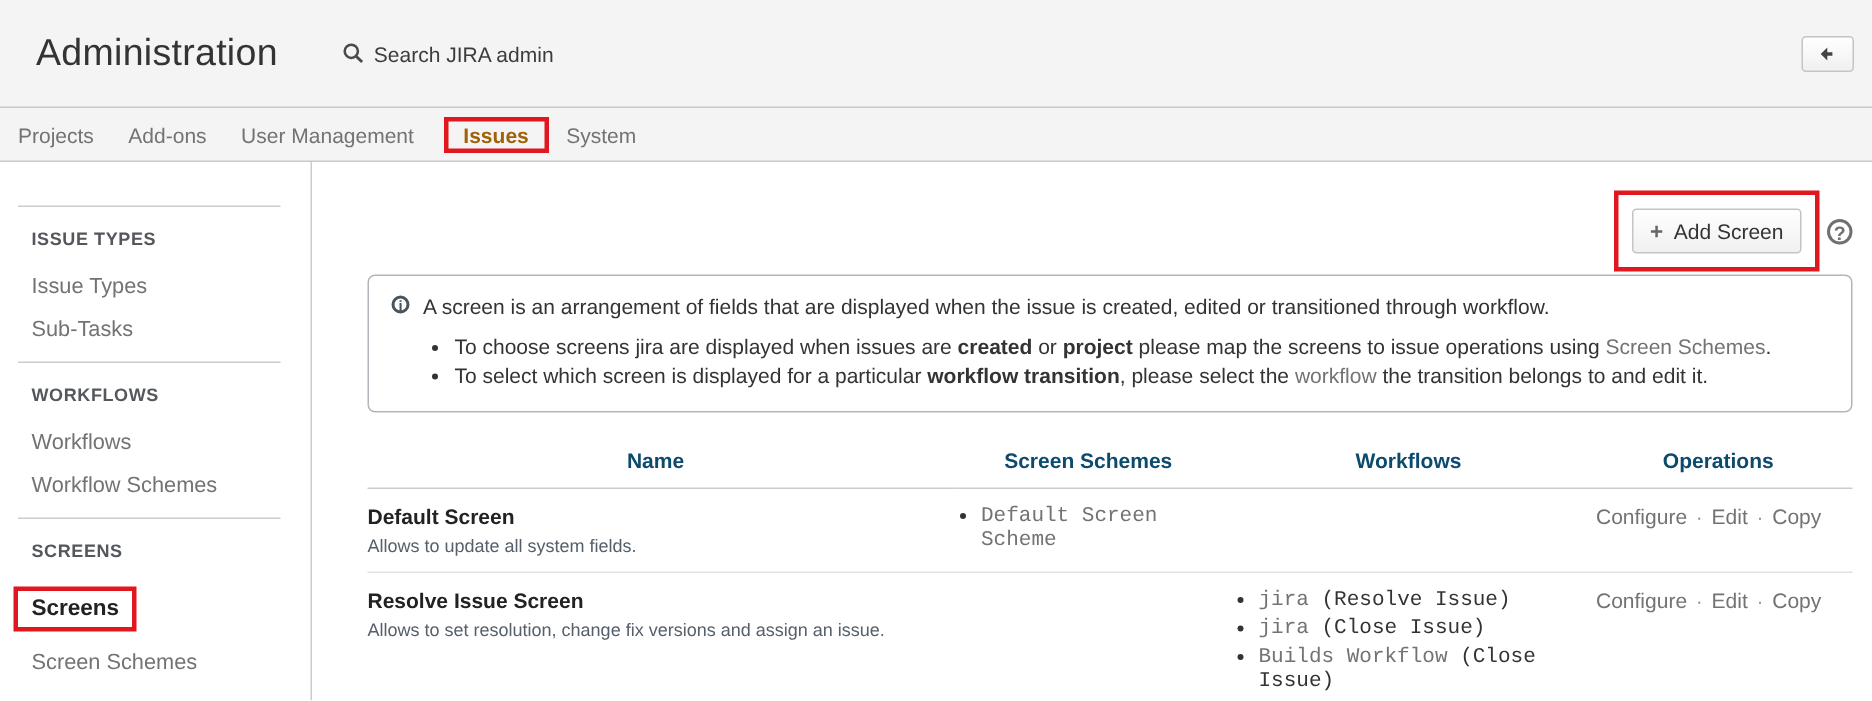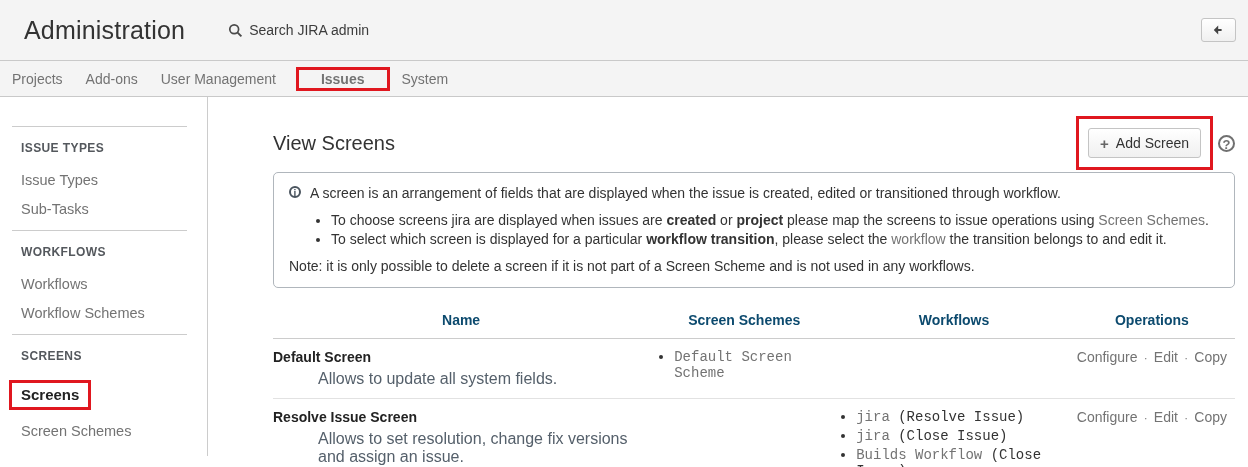--- a/index.html
+++ b/index.html
@@ -7,21 +7,21 @@
   body {
     font-family: "Liberation Sans", sans-serif;
     color:#333; background:#fff;
     width:1248px; height:467px; overflow:hidden; position:relative;
     font-size:14px;
   }
   a { color:#737373; text-decoration:none; cursor:pointer; }
 
   
   .admin-header {
-    height:61px; background:#f4f4f4; border-bottom:1px solid #c9c9c9;
+    height:72px; background:#f4f4f4; border-bottom:1px solid #c9c9c9;
     display:flex; align-items:center; padding:0 12px 0 24px;
   }
   .admin-header h1 { font-size:25px; font-weight:400; color:#333; margin:0; letter-spacing:.2px; }
   .admin-search {
     margin-left:43px; display:inline-flex; align-items:center; gap:6px;
     color:#3c3c3c; font-size:14px; cursor:pointer;
   }
   .btn {
     display:inline-flex; align-items:center; gap:7px;
     background:linear-gradient(#ffffff,#f0f0f0);
@@ -31,24 +31,24 @@
   }
   .back-btn { margin-left:auto; }
 
   
   .admin-nav {
     height:36px; background:#f4f4f4; border-bottom:1px solid #c9c9c9;
     display:flex; align-items:center; padding:0 12px;
   }
   .admin-nav a { margin-right:23px; font-size:14px; }
   .nav-annotation { border:3px solid #e0171f; padding:1px 6px; margin:0 12px 0 -3px; }
-  .nav-annotation a { margin:16px; color:#737373; font-weight:bold; }
-
-  
-  .content { display:flex; height:359px;gap:28px; }
+  .nav-annotation a { margin:4px; color:#a16207; font-weight:bold; }
+
+  
+  .content { display:flex; height:359px; }
   .sidebar {
     width:208px; flex:none; border-right:1px solid #ccc; padding-left:12px;
   }
   .side-rule { border:0; border-top:1px solid #ccc; margin:0 20px 0 0; }
   .side-rule.first { margin-top:29px; }
   .side-heading {
     font-size:12px; font-weight:bold; color:#54585d; letter-spacing:.4px;
     margin:14px 0 17px 9px;
   }
   .side-list { list-style:none; margin:0 0 12px 0; padding:0 0 0 9px; }
@@ -93,21 +93,21 @@
   
   table.screens { width:100%; border-collapse:collapse; margin-top:12px; font-size:14px; }
   table.screens th {
     text-align:center; font-weight:bold; color:#0c4a6e;
     padding:12px 8px 10px 0; border-bottom:1px solid #ccc;
   }
   th.c-name { width:392px; } th.c-schemes { width:185px; } th.c-workflows { width:242px; }
   table.screens td { vertical-align:top; padding:10px 8px 10px 0; }
   tbody tr.row-sep td { border-top:1px solid #e2e2e2; }
   .row-name { font-weight:bold; color:#222; }
-  .row-desc { font-size:16px; color:#55606b; margin-top:5px;margin-left:45px; }
+  .row-desc { font-size:12px; color:#55606b; margin-top:5px; }
   .cell-list { list-style:disc; margin:0; padding-left:17px; color:#333; }
   .cell-list li { margin-bottom:3px;font-family:Liberation Mono, monospace; }
   .ops-sep { color:#888; margin:0 6px; font-size:13px; }
 </style>
 </head>
 <body>
 
 <div>
 
   <header class="admin-header">
@@ -159,42 +159,40 @@
             <a>Screens</a>
           </span>
         </li>
         <li class="after-annot"><a>Screen Schemes</a></li>
       </ul>
     </aside>
 
     <main>
 
       <div class="title-row">
-        <h2>View Screens</h2>
         <div class="title-actions">
           <span class="btn-annotation">
             <button class="btn">
               <span class="plus-glyph">+</span>
               <span>Add Screen</span>
             </button>
           </span>
           <span class="help-icon">?</span>
         </div>
       </div>
 
       <div class="info-box">
         <p class="info-intro">
           <span class="info-icon">i</span>
           <span>A screen is an arrangement of fields that are displayed when the issue is created, edited or transitioned through workflow.</span>
         </p>
         <ul>
           <li><span>To choose screens jira are displayed when issues are </span><span class="b">created</span><span> or </span><span class="b">project</span><span> please map the screens to issue operations using </span><a>Screen Schemes</a><span>.</span></li>
           <li><span>To select which screen is displayed for a particular </span><span class="b">workflow transition</span><span>, please select the </span><a>workflow</a><span> the transition belongs to and edit it.</span></li>
         </ul>
-        <p class="info-note">Note: it is only possible to delete a screen if it is not part of a Screen Scheme and is not used in any workflows.</p>
       </div>
 
       <table class="screens">
         <thead>
           <tr>
             <th class="c-name">Name</th>
             <th class="c-schemes">Screen Schemes</th>
             <th class="c-workflows">Workflows</th>
             <th class="c-ops">Operations</th>
           </tr>

